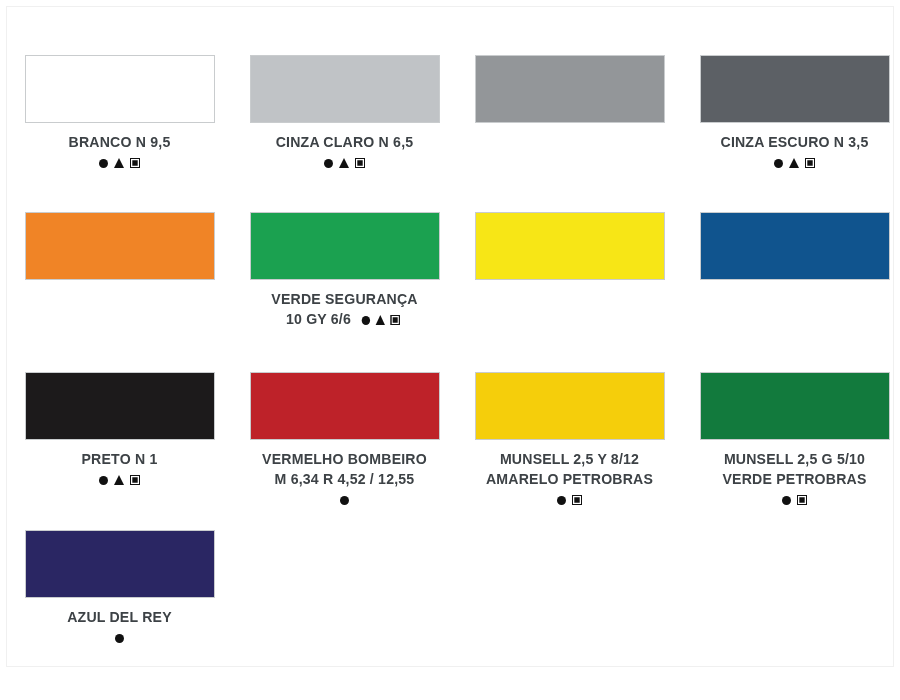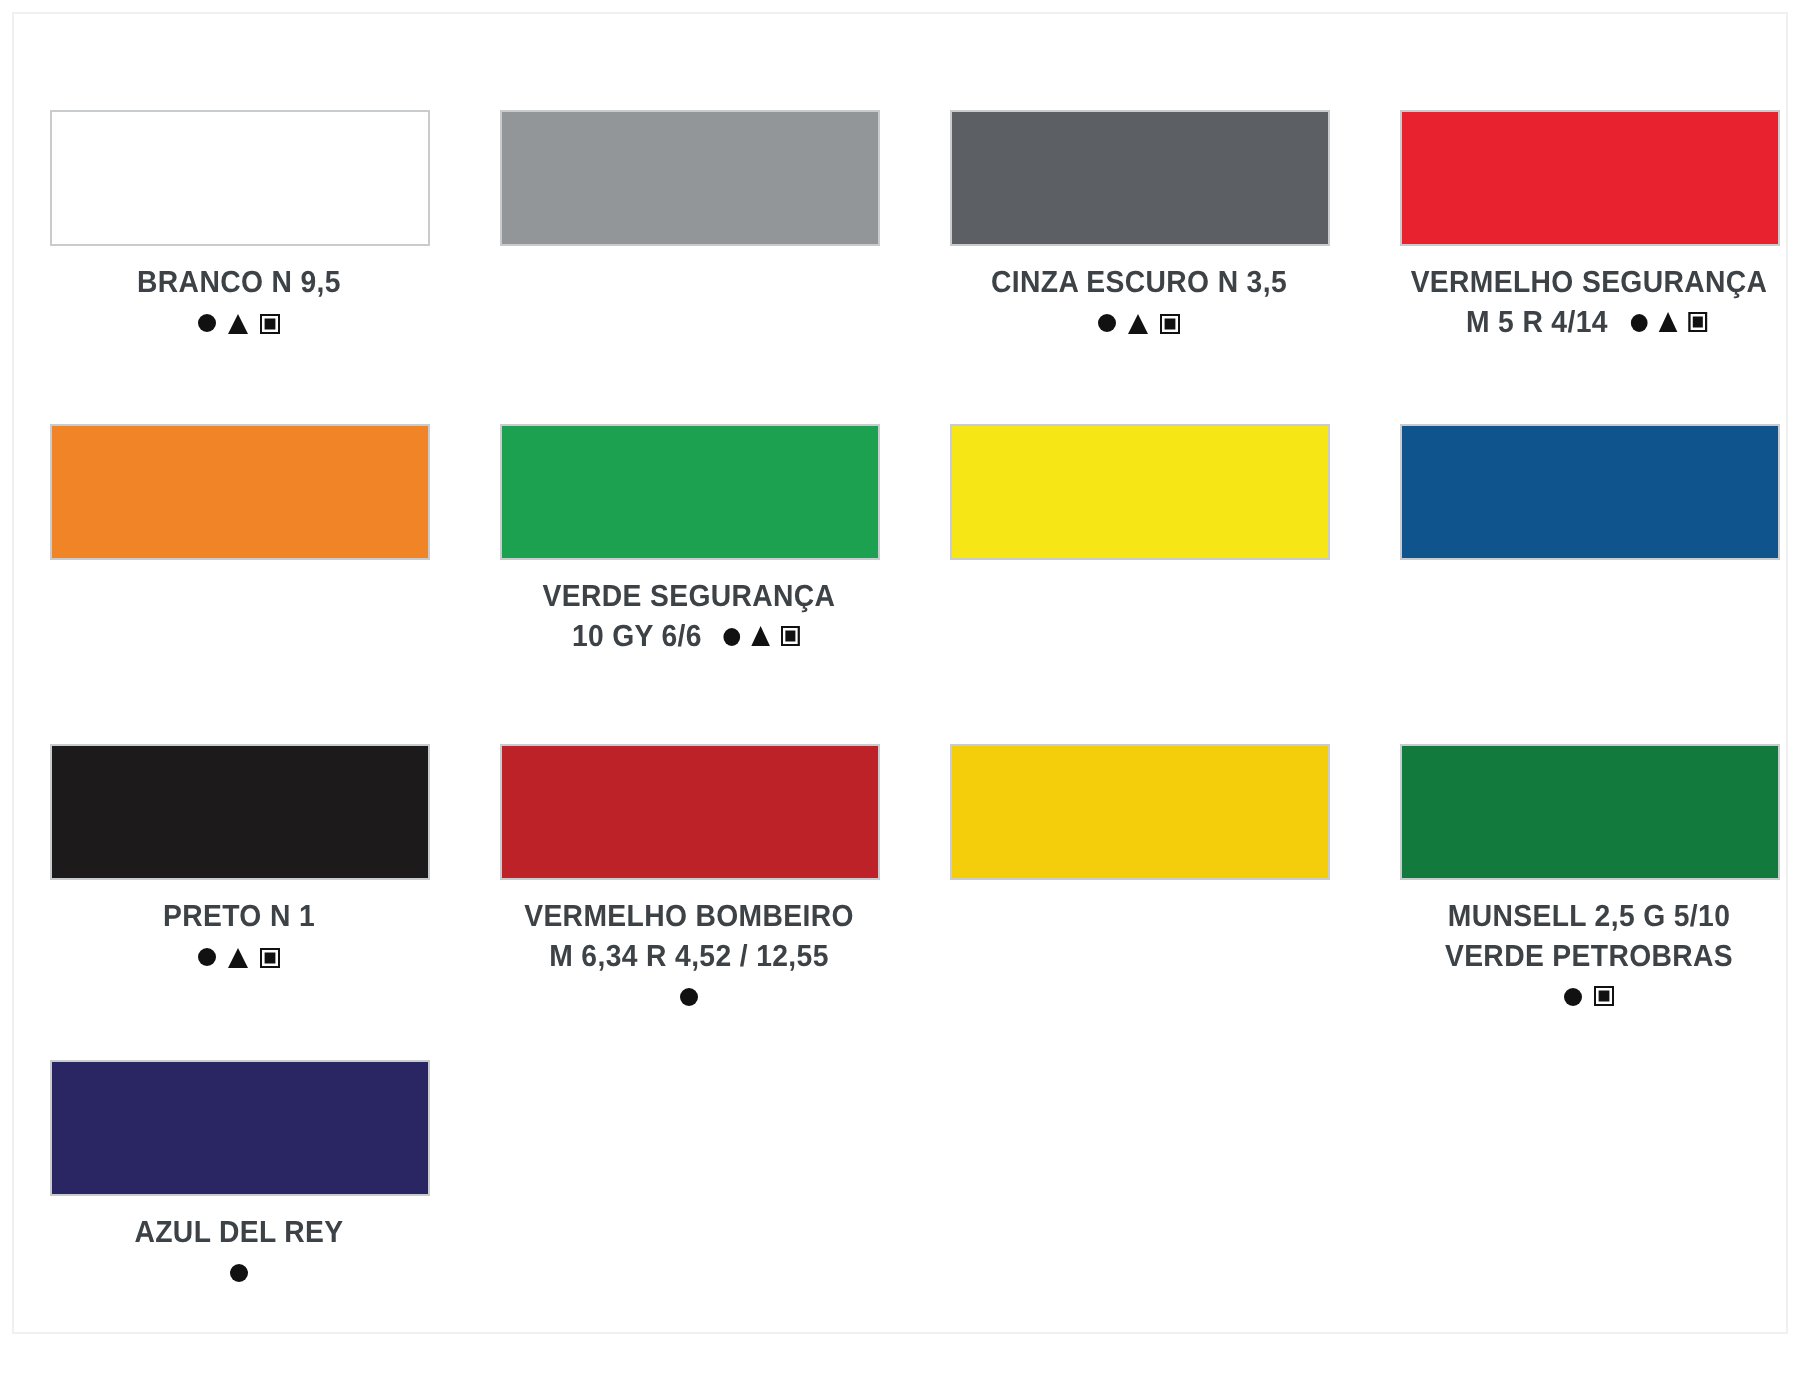--- a/index.html
+++ b/index.html
@@ -126,34 +126,34 @@
 <div id="chart-frame">
   <div id="swatch-grid">
       <div class="swatch-cell">
         <div class="swatch-chip" style="background: rgb(255, 255, 255);"></div>
         <div class="swatch-labels">
           <div class="label-line">BRANCO N 9,5</div>
           <div class="symbol-row"><span class="symbol-run"><span class="sym sym-circle"></span><span class="sym sym-triangle"></span><span class="sym sym-square"></span></span></div>
         </div>
       </div>
       <div class="swatch-cell">
+        <div class="swatch-chip" style="background: rgb(192, 195, 198);"></div>
+        <div class="swatch-labels">
+          <div class="label-line">CINZA CLARO N 6,5</div>
+          <div class="symbol-row"><span class="symbol-run"><span class="sym sym-circle"></span><span class="sym sym-triangle"></span><span class="sym sym-square"></span></span></div>
+        </div>
+      </div>
+      <div class="swatch-cell">
         <div class="swatch-chip" style="background: rgb(147, 150, 153);"></div>
       </div>
       <div class="swatch-cell">
         <div class="swatch-chip" style="background: rgb(92, 96, 101);"></div>
         <div class="swatch-labels">
           <div class="label-line">CINZA ESCURO N 3,5</div>
           <div class="symbol-row"><span class="symbol-run"><span class="sym sym-circle"></span><span class="sym sym-triangle"></span><span class="sym sym-square"></span></span></div>
-        </div>
-      </div>
-      <div class="swatch-cell">
-        <div class="swatch-chip" style="background: rgb(232, 34, 46);"></div>
-        <div class="swatch-labels">
-          <div class="label-line">VERMELHO SEGURANÇA</div>
-          <div class="label-line code-line"><span>M 5 R 4/14</span><span class="symbol-run"><span class="sym sym-circle"></span><span class="sym sym-triangle"></span><span class="sym sym-square"></span></span></div>
         </div>
       </div>
       <div class="swatch-cell">
         <div class="swatch-chip" style="background: rgb(240, 132, 38);"></div>
       </div>
       <div class="swatch-cell">
         <div class="swatch-chip" style="background: rgb(27, 161, 80);"></div>
         <div class="swatch-labels">
           <div class="label-line">VERDE SEGURANÇA</div>
           <div class="label-line code-line"><span>10 GY 6/6</span><span class="symbol-run"><span class="sym sym-circle"></span><span class="sym sym-triangle"></span><span class="sym sym-square"></span></span></div>
@@ -175,20 +175,25 @@
       <div class="swatch-cell">
         <div class="swatch-chip" style="background: rgb(190, 34, 41);"></div>
         <div class="swatch-labels">
           <div class="label-line">VERMELHO BOMBEIRO</div>
           <div class="label-line code-line"><span>M 6,34 R 4,52 / 12,55</span></div>
           <div class="symbol-row"><span class="symbol-run"><span class="sym sym-circle"></span></span></div>
         </div>
       </div>
       <div class="swatch-cell">
         <div class="swatch-chip" style="background: rgb(245, 206, 11);"></div>
+        <div class="swatch-labels">
+          <div class="label-line">MUNSELL 2,5 Y 8/12</div>
+          <div class="label-line code-line"><span>AMARELO PETROBRAS</span></div>
+          <div class="symbol-row"><span class="symbol-run"><span class="sym sym-circle"></span><span class="sym sym-square"></span></span></div>
+        </div>
       </div>
       <div class="swatch-cell">
         <div class="swatch-chip" style="background: rgb(18, 122, 61);"></div>
         <div class="swatch-labels">
           <div class="label-line">MUNSELL 2,5 G 5/10</div>
           <div class="label-line code-line"><span>VERDE PETROBRAS</span></div>
           <div class="symbol-row"><span class="symbol-run"><span class="sym sym-circle"></span><span class="sym sym-square"></span></span></div>
         </div>
       </div>
       <div class="swatch-cell">

